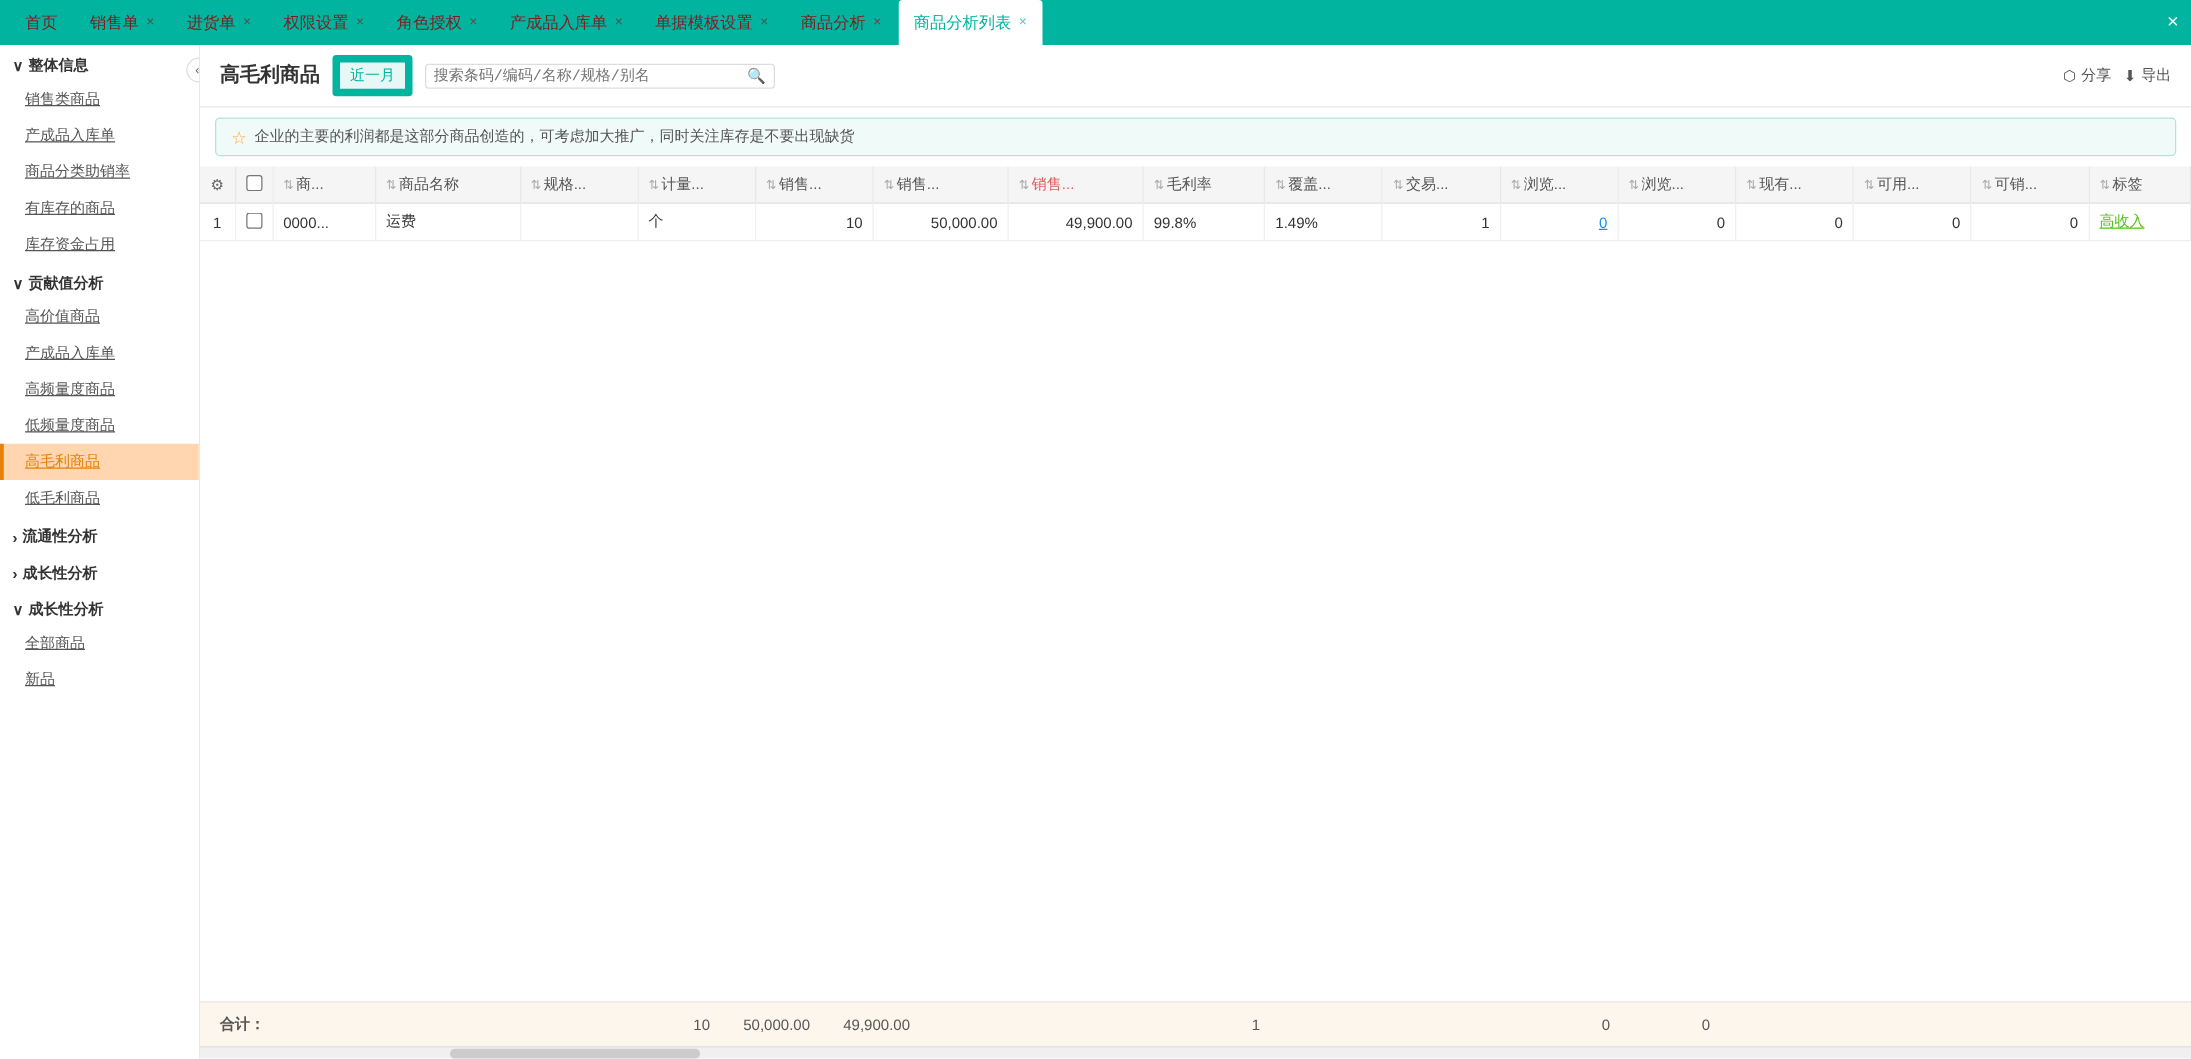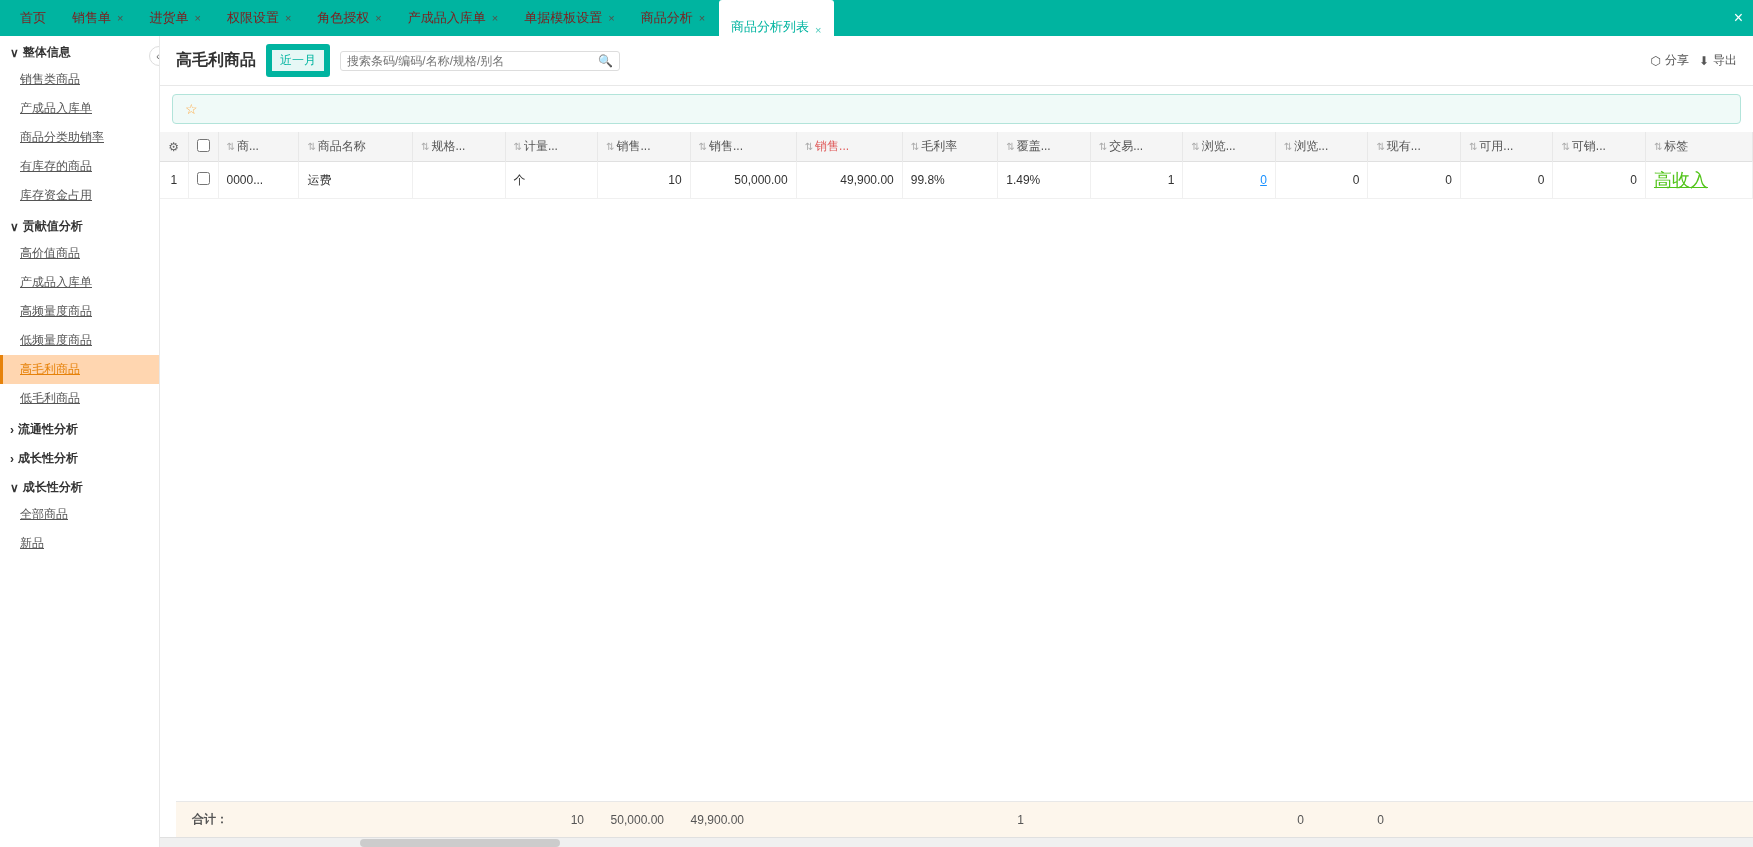--- a/index.html
+++ b/index.html
@@ -20,21 +20,21 @@
       align-items: center;
       padding: 0 12px;
       height: 36px;
       color: #7f1d1d;
       cursor: pointer;
       font-size: 13px;
       white-space: nowrap;
       gap: 4px;
       border-radius: 3px 3px 0 0;
     }
-    .nav-tab.active { background: #fff; color: #00b4a0; align-items: flex-end; }
+    .nav-tab.active { background: #fff; color: #00b4a0; }
     .nav-tab .close-x {
       font-size: 11px;
       opacity: 0.7;
       cursor: pointer;
       margin-left: 2px;
     }
     .nav-tab.active .close-x { color: #00b4a0; }
     .close-btn-top {
       position: absolute;
       right: 10px;
@@ -150,20 +150,21 @@
       flex: 1;
       max-width: 280px;
     }
     .search-input {
       border: none;
       outline: none;
       font-size: 12px;
       color: #a21caf;
       flex: 1;
       background: transparent;
+      font-family: Liberation Mono, monospace;
     }
     .search-icon { color: #999; cursor: pointer; }
     .header-actions {
       margin-left: auto;
       display: flex;
       align-items: center;
       gap: 10px;
     }
     .action-btn {
       display: flex;
@@ -216,37 +217,36 @@
     }
     thead th .sort-icon { color: #aaa; font-size: 10px; margin-right: 2px; }
     tbody tr { border-bottom: 1px solid #f0f0f0; }
     tbody td {
       padding: 6px 8px;
       border-right: 1px solid #f0f0f0;
       white-space: nowrap;
     }
     .tag-green {
       color: #52c41a;
-      font-size: 18px;
+      font-size: 12px;
       text-decoration: underline;
     }
     .col-num { text-align: center; }
     .col-right { text-align: right; }
 
     
     .footer-bar {
       display: flex;
       align-items: center;
       background: #fdf6ec;
       border-top: 1px solid #e8e8e8;
       padding: 6px 16px;
       font-size: 12px;
       color: #555;
       min-height: 36px;
-      margin-left: 16px;
     }
     .footer-bar .total-label {
       font-weight: bold;
       margin-right: 20px;
       min-width: 40px;
     }
     .footer-cells {
       display: flex;
       flex: 1;
       gap: 0;
@@ -378,20 +378,21 @@
         </div>
         <div class="action-btn">
           <span>⬇</span>
           <span>导出</span>
         </div>
       </div>
     </div>
 
     <div class="info-banner">
       <span class="info-icon">☆</span>
+      <span>企业的主要的利润都是这部分商品创造的，可考虑加大推广，同时关注库存是不要出现缺货</span>
     </div>
 
     <div class="table-wrapper">
       <table>
         <thead>
           <tr>
             <th class="settings-col">⚙</th>
             <th class="checkbox-col"><input type="checkbox" style=""></th>
             <th><span class="sort-icon">⇅</span><span>商...</span></th>
             <th><span class="sort-icon">⇅</span><span>商品名称</span></th>

